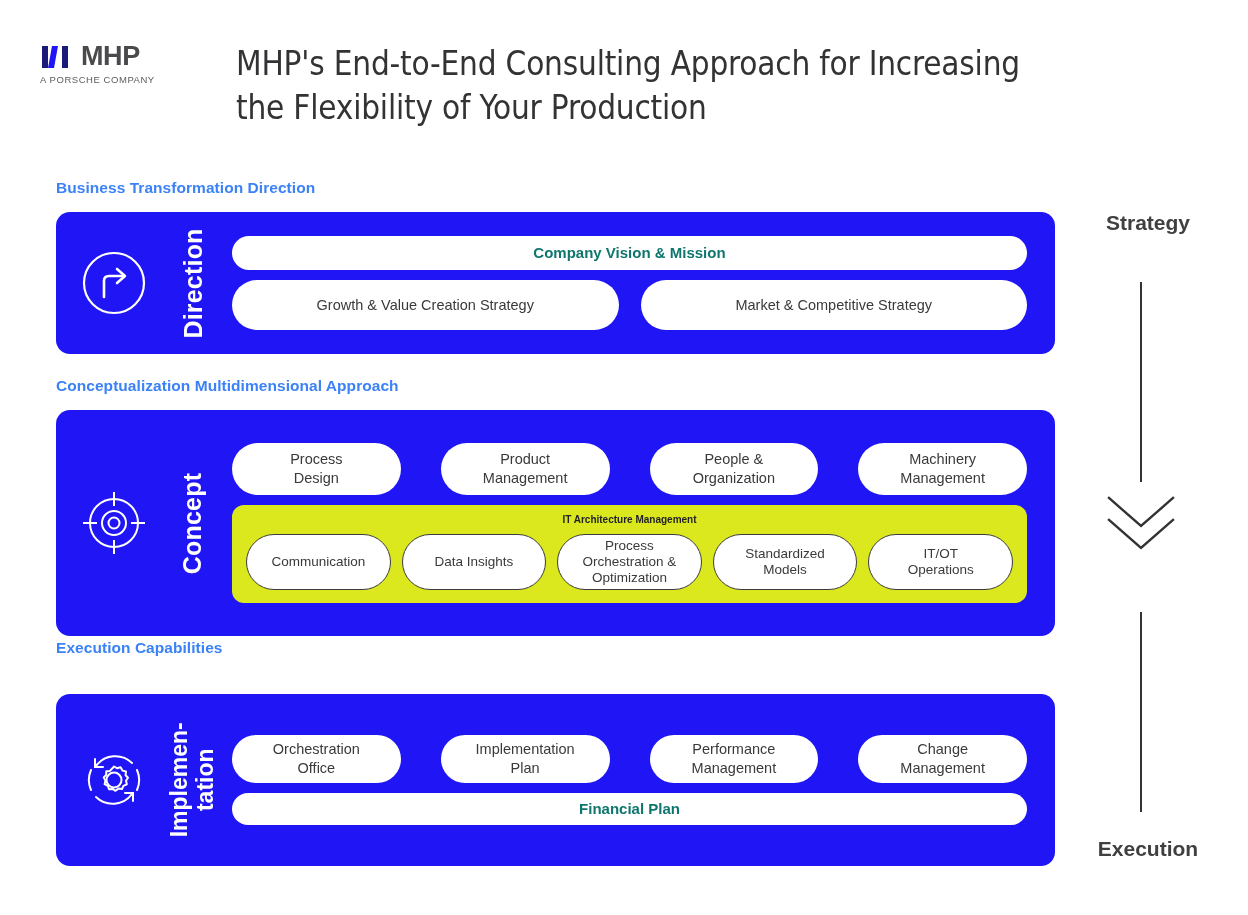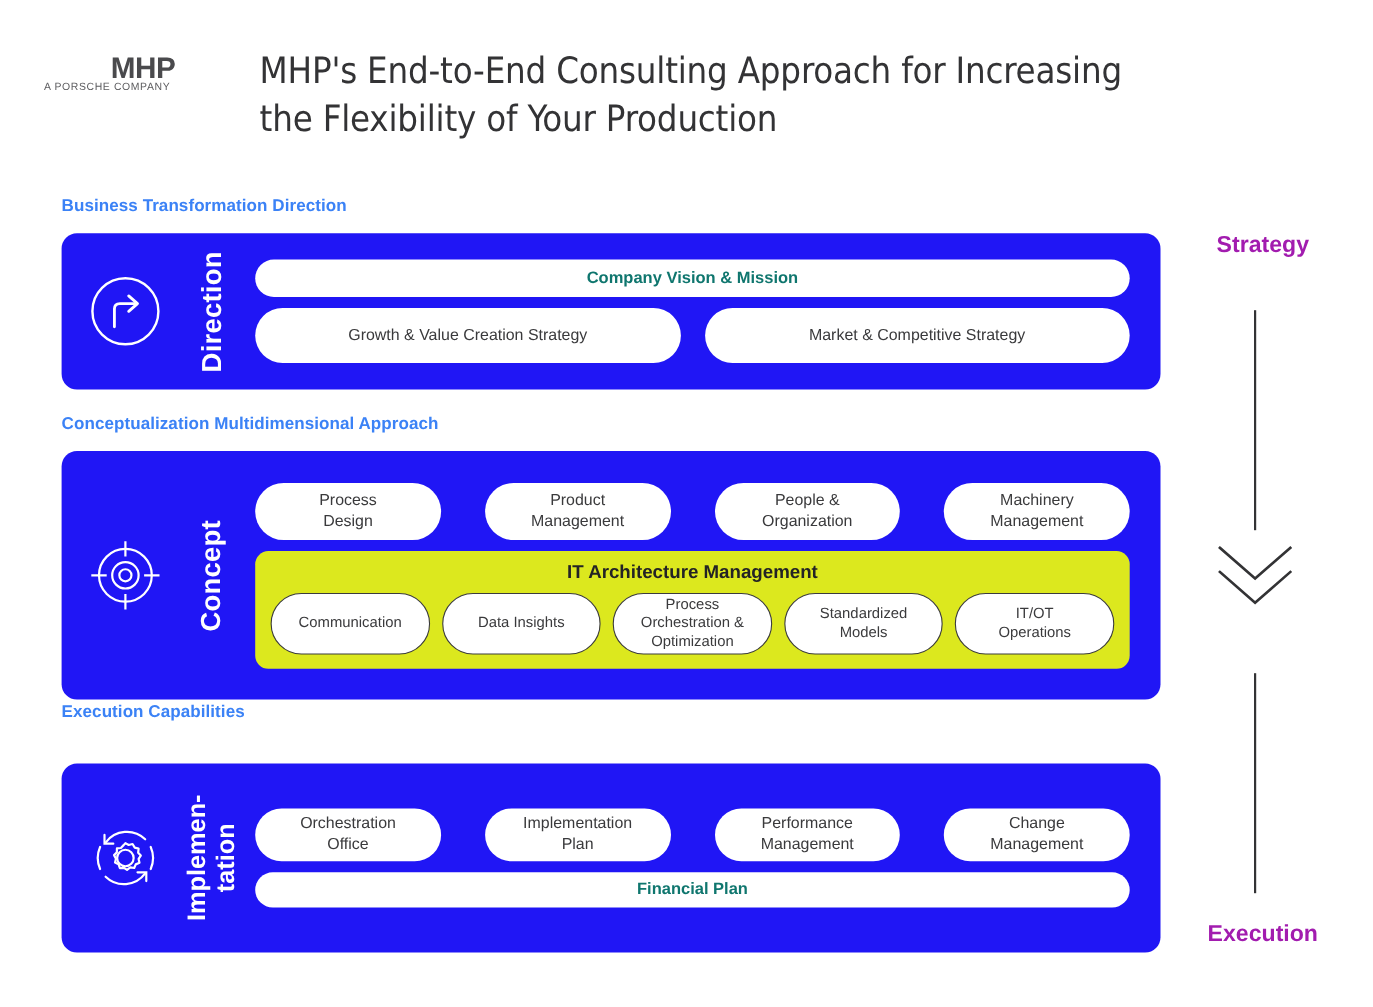--- a/index.html
+++ b/index.html
@@ -18,24 +18,23 @@
 
   
   .logo-block {
     position: absolute;
     left: 40px;
     top: 42px;
     width: 180px;
   }
   .logo-row {
     display: flex;
-    align-items: center;
+    align-items: flex-end;
     gap: 7px;
     height: 28px;
-    flex-direction: column;
   }
   .logo-mark {
     display: block;
   }
   .logo-word {
     font-family: "Liberation Sans", sans-serif;
     font-weight: 700;
     font-size: 27px;
     letter-spacing: -0.4px;
     color: #4a4a4d;
@@ -179,21 +178,21 @@
   
   .yellow-panel {
     background: #dce81e;
     border-radius: 12px;
     padding: 9px 14px 13px;
     box-sizing: border-box;
   }
   .yellow-title {
     text-align: center;
     font-weight: 700;
-    font-size: 17px;
+    font-size: 10px;
     color: #232325;
     margin-bottom: 9px;
     font-family: "Liberation Sans", sans-serif;
   }
   .yellow-row {
     display: flex;
     gap: 11px;
   }
   .pill-outline {
     flex: 1;
@@ -226,21 +225,21 @@
     width: 160px;
     height: 680px;
   }
   .axis-label {
     position: absolute;
     left: 0;
     width: 160px;
     text-align: center;
     font-weight: 700;
     font-size: 21px;
-    color: #a21caf;
+    color: #404040;
     font-family: "Liberation Sans", sans-serif;
   }
   #axis-top-label { top: 11px; }
   #axis-bottom-label { top: 637px; }
   .axis-line {
     position: absolute;
     left: 72px;
     width: 1.6px;
     background: #333335;
   }

